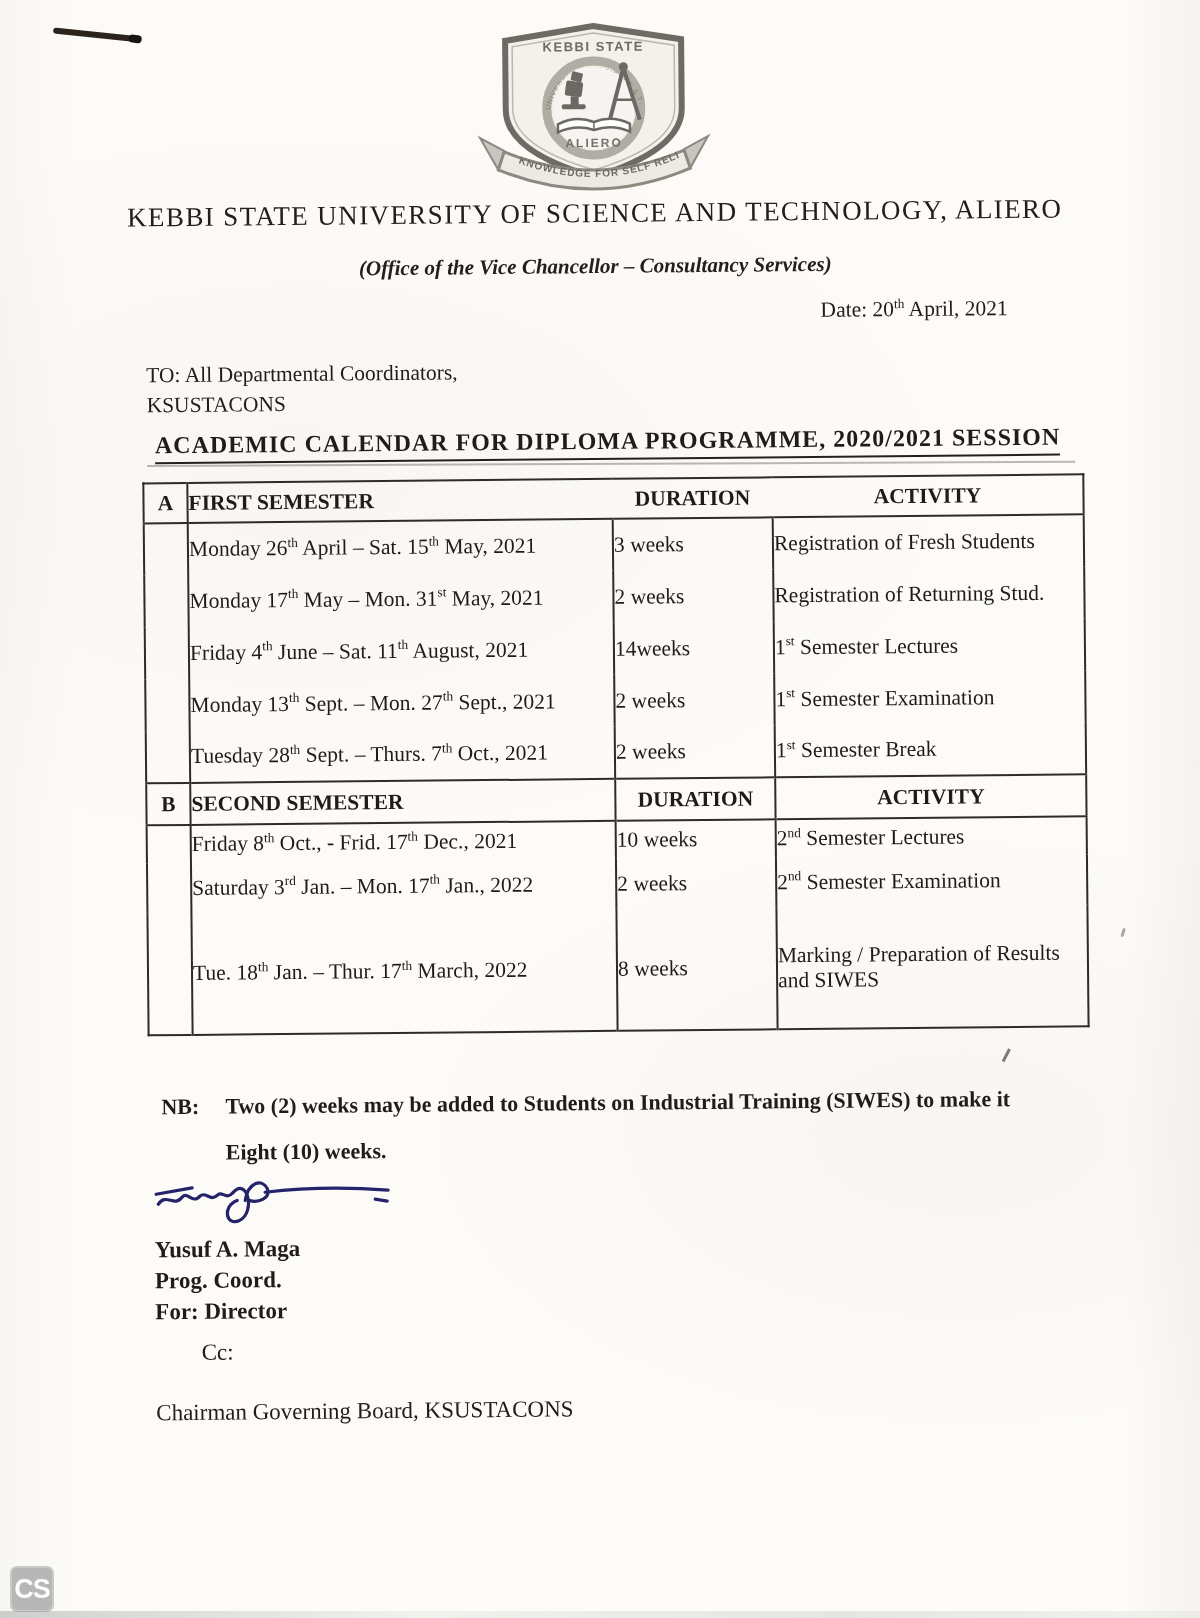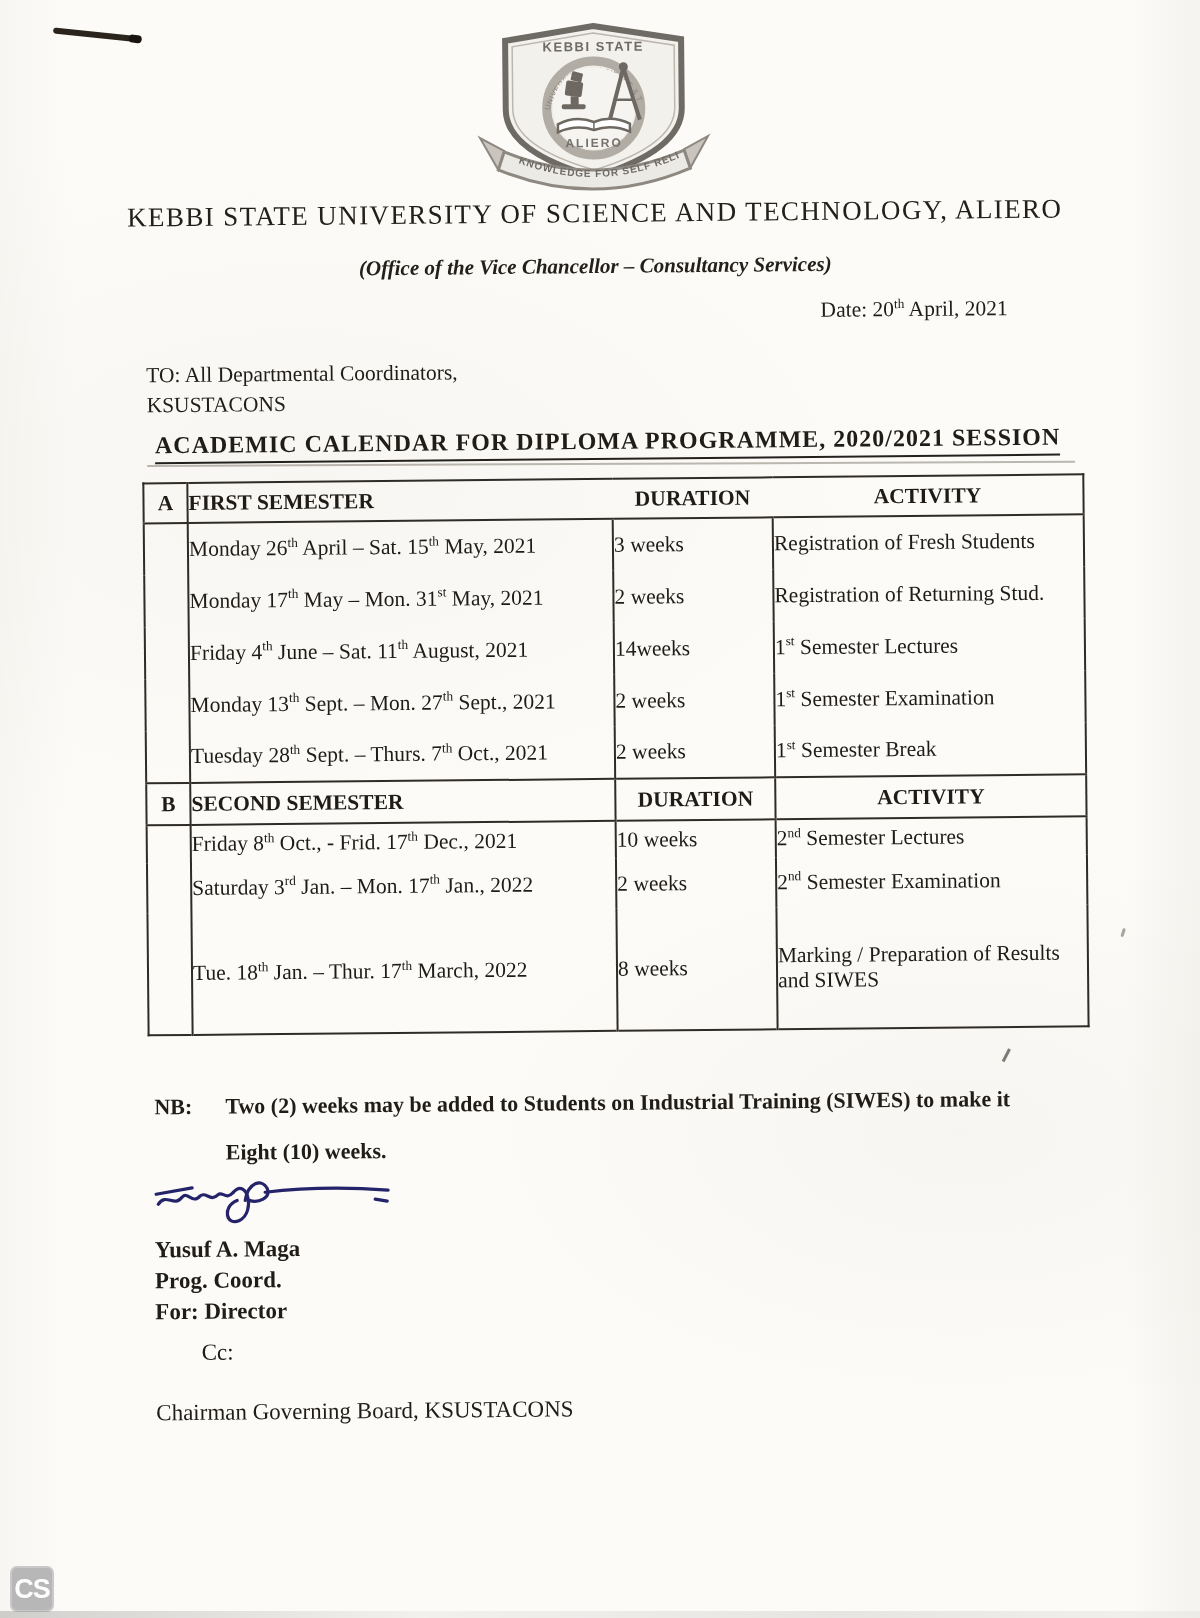--- a/index.html
+++ b/index.html
@@ -48,21 +48,21 @@
   td.c-act{width:310px;border-left:2px solid #2f2b26;padding-left:14px;padding-right:6px;}
   tr.sec-head td{font-weight:bold;border-bottom:2px solid #2f2b26;}
   tr.sec-head td.c-dur,tr.sec-head td.c-act{text-align:center;padding-left:0;}
   tr.sec-head-a td.c-dur,tr.sec-head-a td.c-act{border-left:none;}
   tr.sec-head-b td{border-top:2px solid #2f2b26;}
   tr.h-head{height:40px;} tr.h-a{height:52px;}
   tr.h-bhead{height:42px;} tr.h-b1{height:38px;} tr.h-b2{height:50px;} tr.h-b3{height:122px;}
   sup{font-size:0.62em;vertical-align:super;line-height:0;margin-top:24px;}
 
   .nb{position:absolute;left:150px;top:1080px;width:950px;font-weight:bold;font-size:22px;line-height:46px;}
-  .nb-label{position:absolute;left:1px;top:0;font-family:Liberation Serif, serif;}
+  .nb-label{position:absolute;left:8px;top:0;font-family:Liberation Serif, serif;}
   .nb-text{margin-left:72px;}
 
   .signature-svg{position:absolute;left:146px;top:1164px;}
   .sign-block{position:absolute;left:150px;top:1230px;font-weight:bold;font-size:23px;line-height:31px;}
   .cc-label{position:absolute;left:150px;top:1336px;font-size:23px;margin-left:46px;}
   .cc-line{position:absolute;left:150px;top:1396px;font-size:23px;}
 
   .cs-badge{position:absolute;left:10px;top:1566px;width:44px;height:46px;background:#b7b7b7;
     border:2px solid #c9c9c9;border-radius:7px;box-sizing:border-box;
     font-family:"Liberation Sans", sans-serif;font-weight:bold;font-size:27px;color:#fdfdfd;

